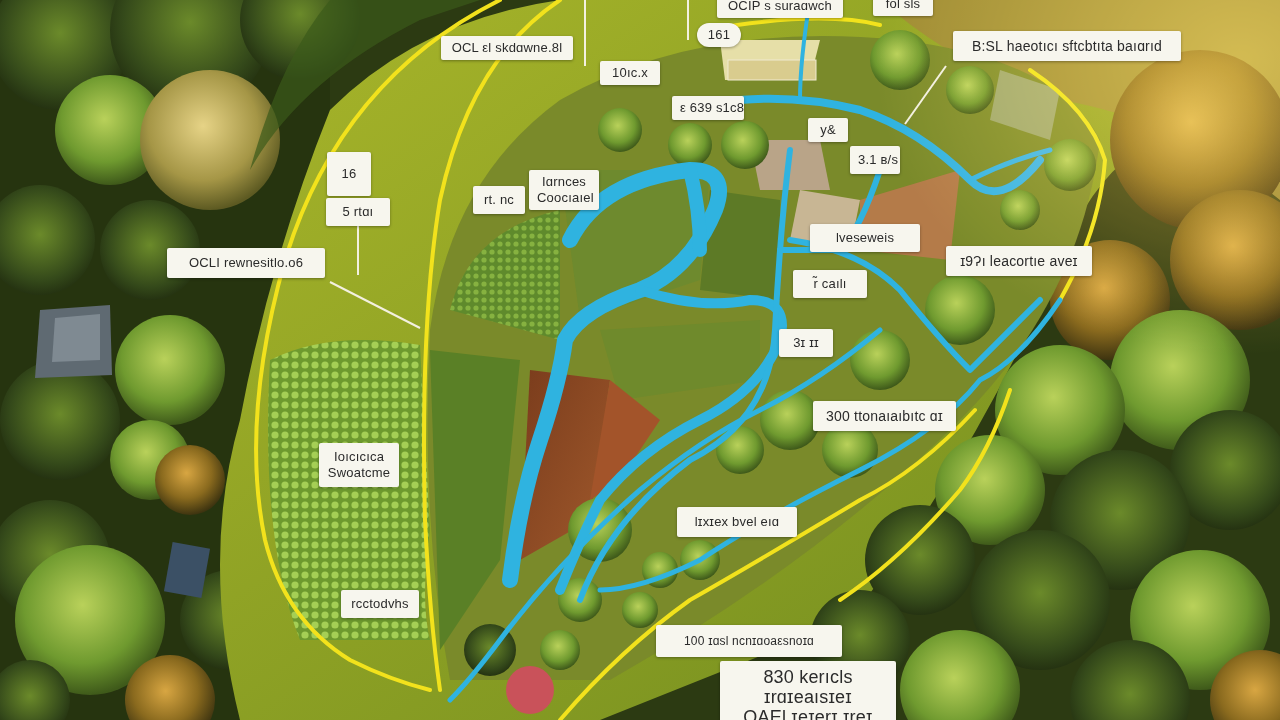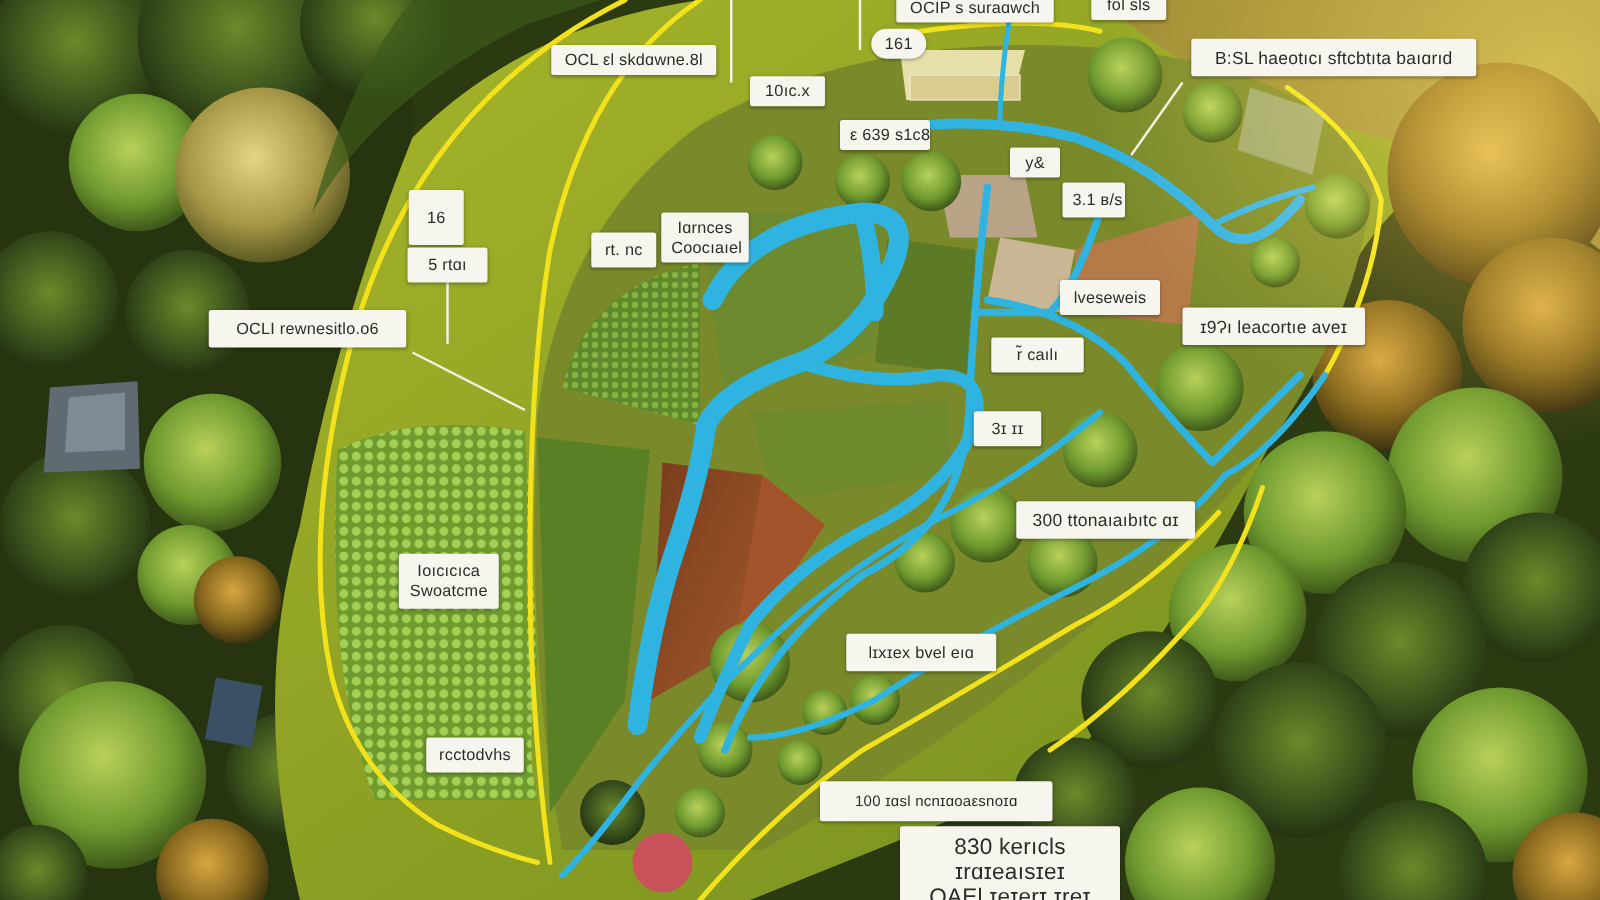--- a/index.html
+++ b/index.html
@@ -213,21 +213,21 @@
 <div class="label" style="left:327px;top:152px;width:28px;padding:14px 8px;">16</div>
 <div class="label" style="left:326px;top:198px;width:48px;padding:6px 8px;">5 rtɑı</div>
 <div class="label" style="left:167px;top:248px;width:142px;padding:7px 8px;">OCLI rewnesitlo.o6</div>
 <div class="label two" style="left:529px;top:130px;width:54px;margin-top:40px;">
   <span>Iɑrnces</span>
   <span>Coocıaıel</span>
 </div>
 <div class="label" style="left:473px;top:186px;width:36px;padding:6px 8px;">rt. nc</div>
 <div class="label" style="left:808px;top:118px;width:24px;">y&amp;</div>
 <div class="label" style="left:850px;top:146px;width:34px;padding:6px 8px;">3.1 ʙ/s</div>
-<div class="label" style="left:848px;top:224px;width:62px;padding:6px 9px;">lveseweis</div>
+<div class="label" style="left:810px;top:224px;width:62px;padding:6px 24px;">lveseweis</div>
 <div class="label" style="left:946px;top:246px;width:130px;font-size:14px;padding:7px 8px;">ɪ9Ɂı leacortıe aveɪ</div>
 <div class="label" style="left:793px;top:270px;width:34px;padding:6px 20px;">r̃ caılı</div>
 <div class="label" style="left:779px;top:329px;width:38px;padding:6px 8px;">3ɪ ɪɪ</div>
 <div class="label" style="left:813px;top:401px;width:141px;font-size:14px;padding:7px 1px;">300 ttonaıaıbıtc ɑɪ</div>
 <div class="label two" style="left:319px;top:443px;width:64px;padding:6px 8px;">
   <span>Ioıcıcıca</span>
   <span>Swoatcme</span>
 </div>
 <div class="label" style="left:677px;top:507px;width:104px;padding:7px 8px;">lɪxɪex bvel eıɑ</div>
 <div class="label" style="left:341px;top:590px;width:62px;padding:6px 8px;">rcctodvhs</div>

